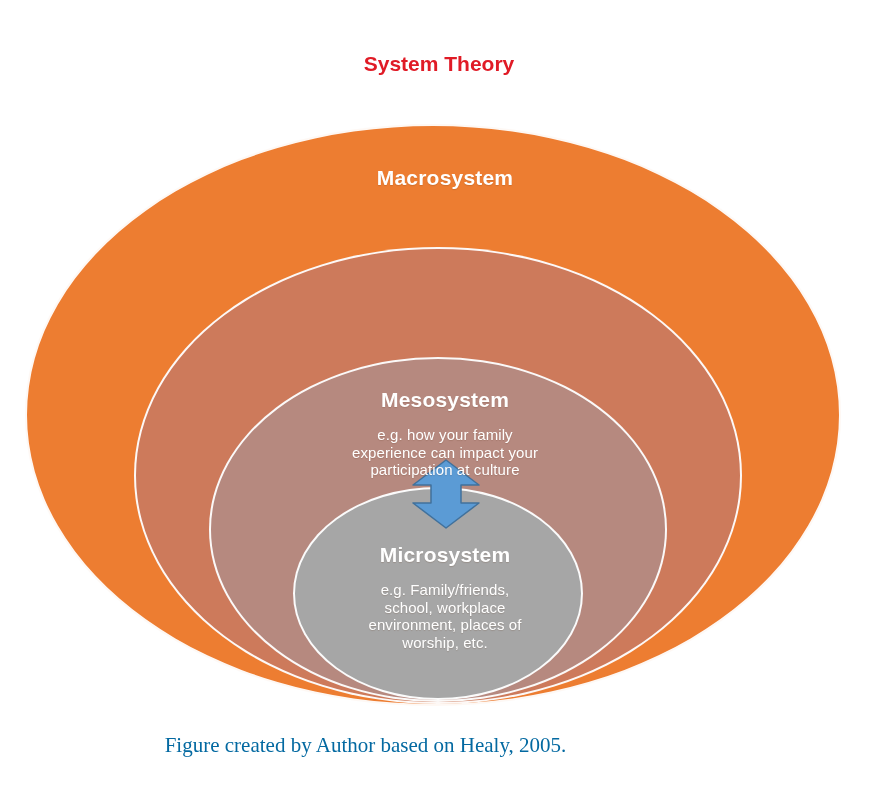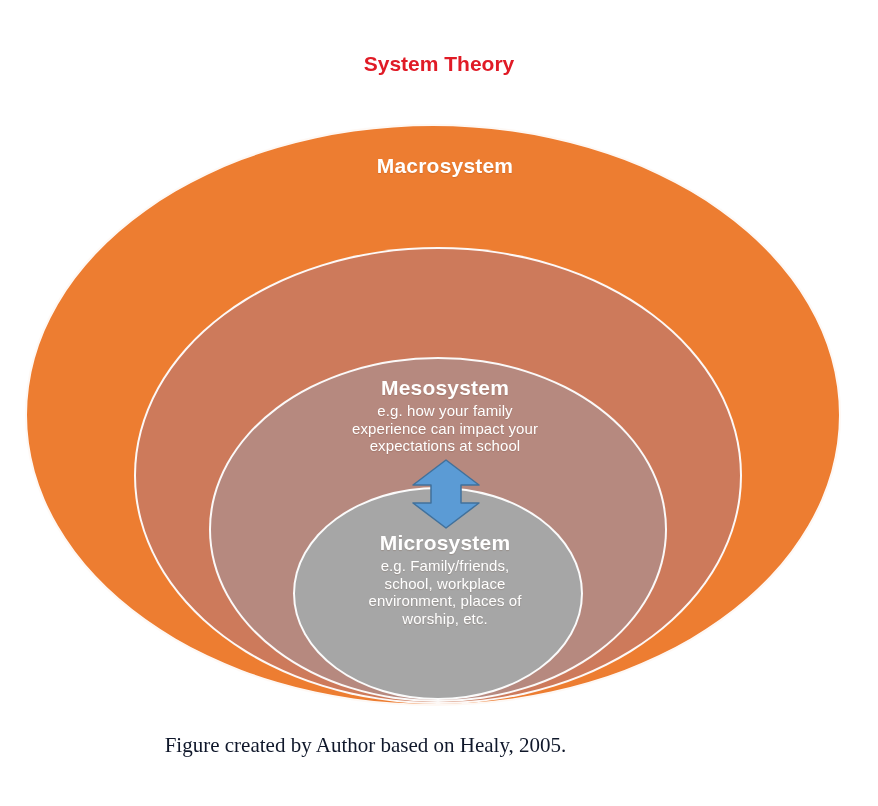--- a/index.html
+++ b/index.html
@@ -34,21 +34,21 @@
   .ellipse.micro { left: 293px; top: 487px; width: 290px; height: 213px; }
 
   .label-block {
     position: absolute;
     left: 285px; width: 320px;
     text-align: center;
     color: #ffffff;
     text-shadow: 0 1px 1px rgba(90,50,20,0.18);
   }
   .label-block h2 {
-    margin: 0;
+    margin: 12px;
     font-size: 21px;
     line-height: 28px;
     font-weight: bold;
     letter-spacing: 0.2px;
   }
   .label-block p {
     margin: 0;
     font-size: 15px;
     line-height: 17.5px;
     white-space: pre-line;
@@ -64,21 +64,21 @@
     left: 410px; top: 458px;
     width: 72px; height: 72px;
   }
 
   .caption {
     position: absolute;
     top: 733px; left: 0; width: 731px;
     text-align: center;
     font-family: "Liberation Serif", serif;
     font-size: 21px;
-    color: #0f172a;
+    color: #0369a1;
   }
 </style>
 </head>
 <body>
 
 <div class="page">
 
   <div class="title" style="color: rgb(224, 27, 38);">System Theory</div>
 
   <div class="ellipse macro" style="background-color: rgb(237, 125, 49);"></div>
@@ -92,21 +92,21 @@
 
   <div class="label-block macro">
     <h2>Macrosystem</h2>
   </div>
 
 
   <div class="label-block meso">
     <h2>Mesosystem</h2>
     <p>e.g. how your family
 experience can impact your
-expectations at school</p>
+participation at culture</p>
   </div>
 
   <div class="label-block micro">
     <h2>Microsystem</h2>
     <p>e.g. Family/friends,
 school, workplace
 environment,  places of
 worship, etc.</p>
   </div>
 

